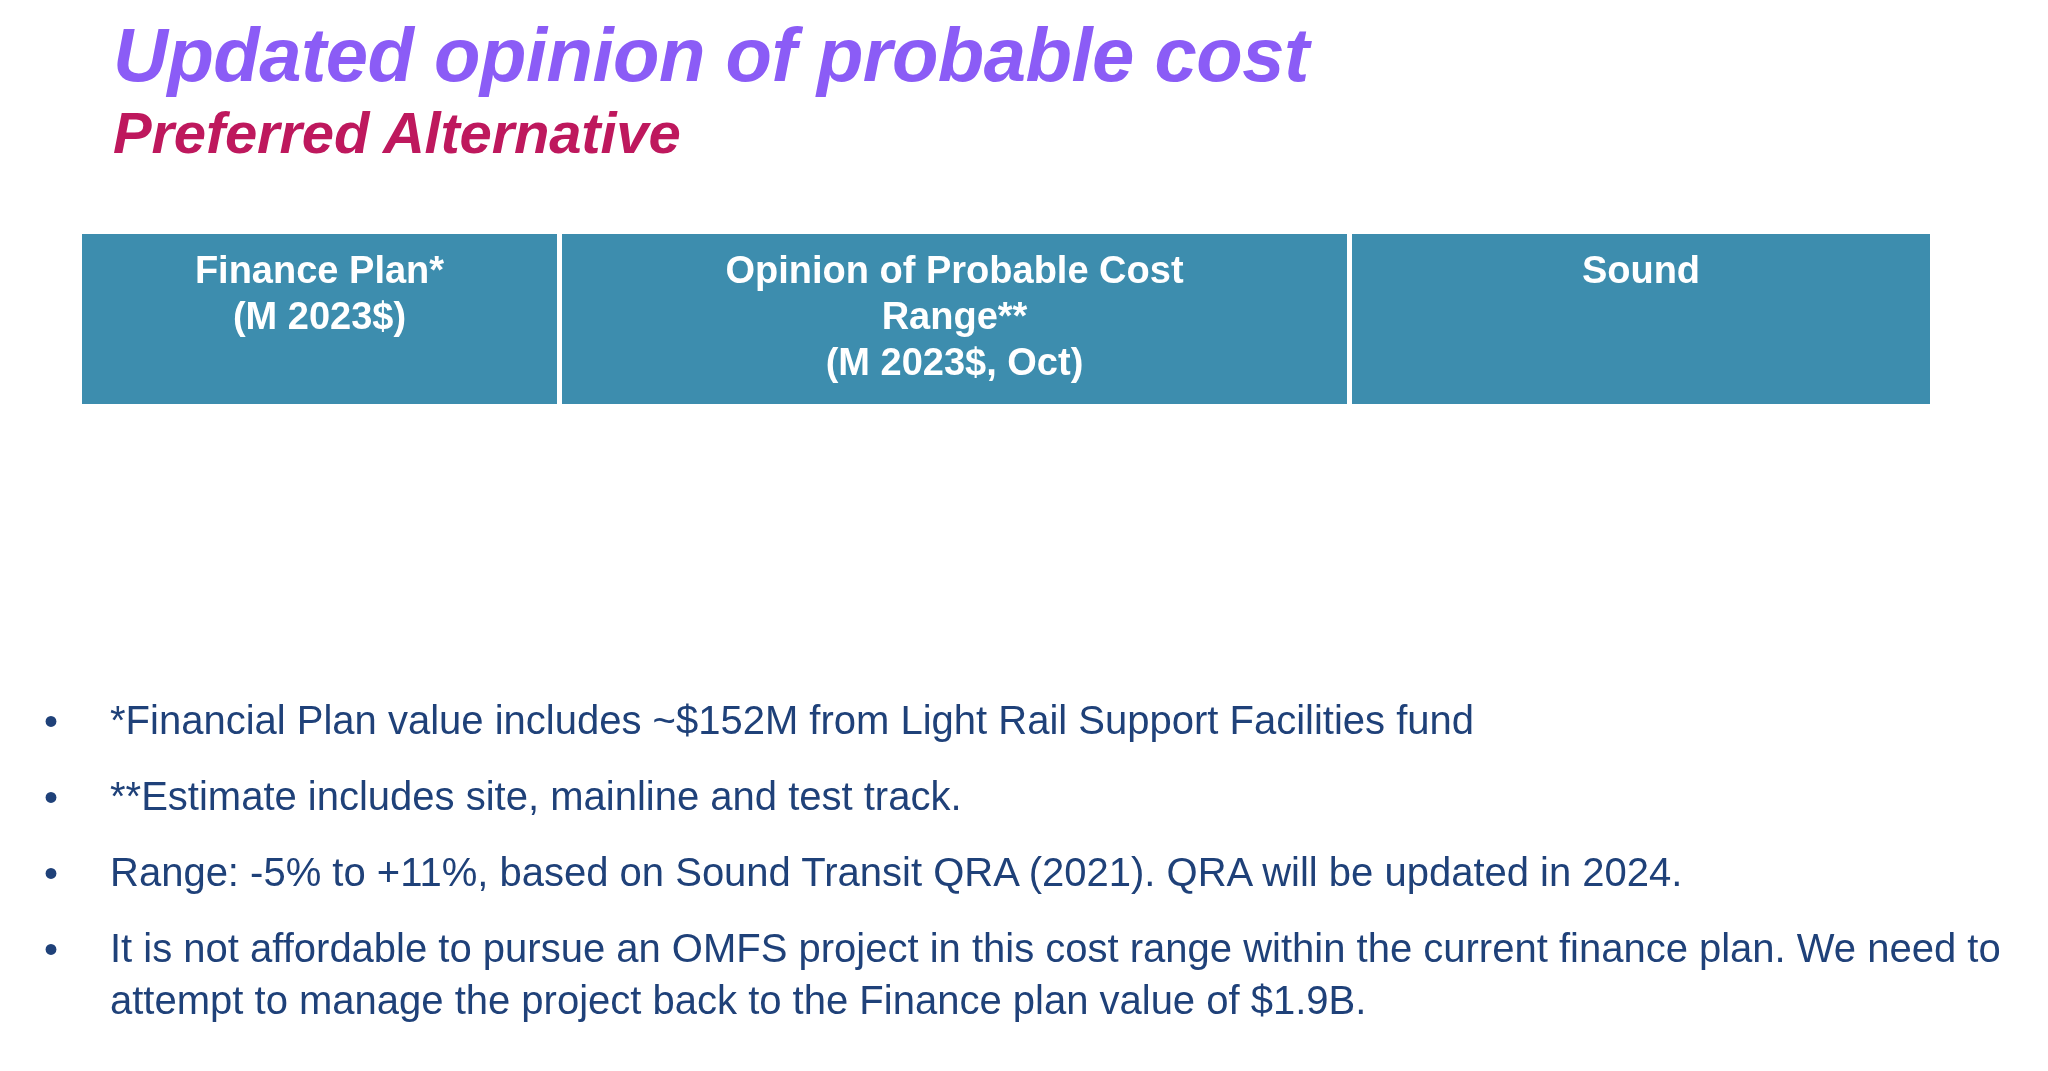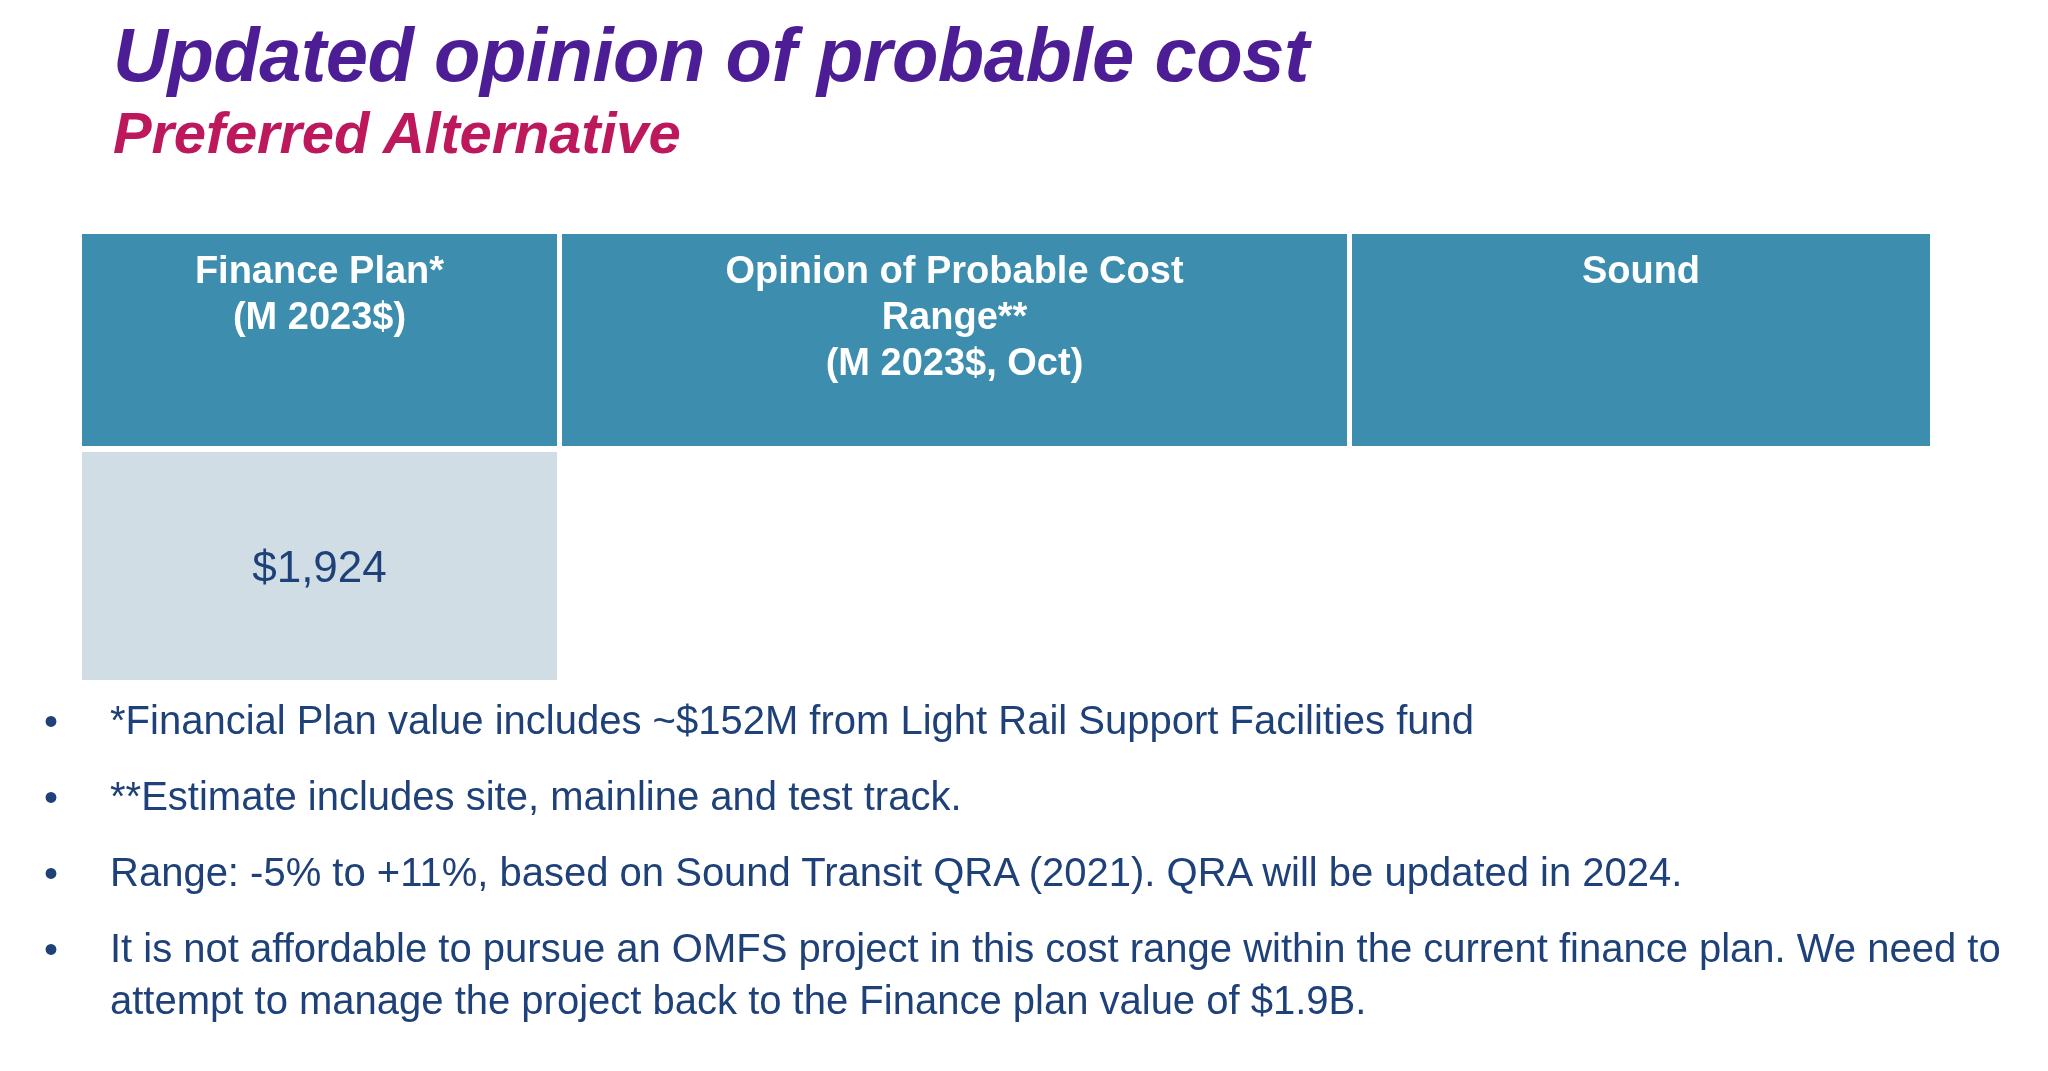--- a/index.html
+++ b/index.html
@@ -27,21 +27,21 @@
     position: absolute;
     left: 113px;
     top: 12px;
     width: 1800px;
   }
   .slide-title {
     font-size: 76px;
     line-height: 86px;
     font-weight: bold;
     font-style: italic;
-    color: #4c1d95;
+    color: #8b5cf6;
     letter-spacing: -0.5px;
     white-space: nowrap;
   }
   .slide-subtitle {
     font-size: 58px;
     line-height: 66px;
     font-weight: bold;
     font-style: italic;
     color: #be185d;
     letter-spacing: -0.2px;
@@ -54,21 +54,21 @@
     position: absolute;
     left: 82px;
     top: 234px;
     width: 1843px;
     display: flex;
     flex-direction: column;
   }
   .table-header-row {
     display: flex;
     width: 100%;
-    height: 212px;
+    height: 170px;
     gap: 5px;
   }
   .table-body-row {
     display: flex;
     width: 100%;
     height: 228px;
     gap: 5px;
     margin-top: 6px;
   }
 
@@ -163,21 +163,20 @@
         </span>
       </div>
       <div class="th-cell col-3">
         <span class="th-inner">
           <span class="th-line">Sound</span>
         </span>
       </div>
     </div>
 
     <div class="table-body-row">
-      <div class="td-cell col-1">$1,924</div>
     </div>
 
   </div>
 
   <div class="bullets">
 
     <div class="bullet-item">
       <span class="bullet-marker">•</span>
       <span class="bullet-text">*Financial Plan value includes ~$152M from Light Rail Support Facilities fund</span>
     </div>

